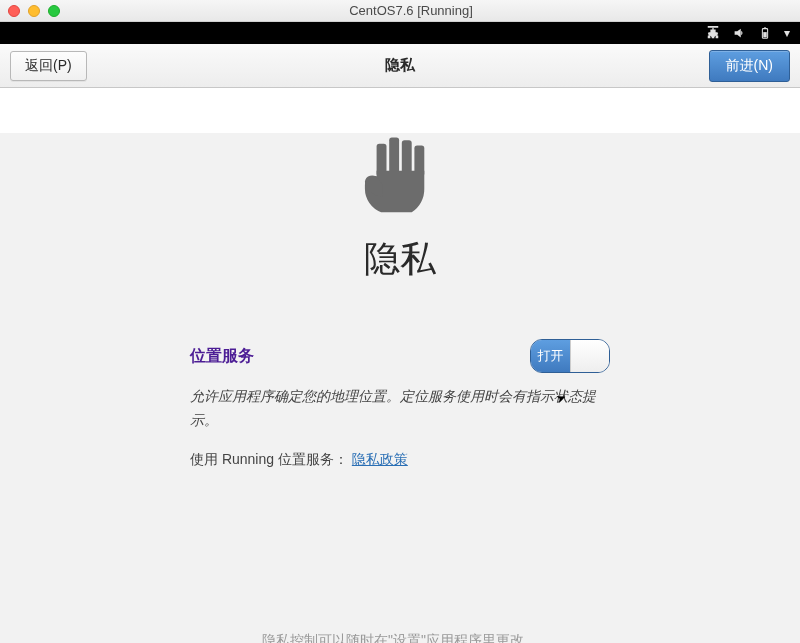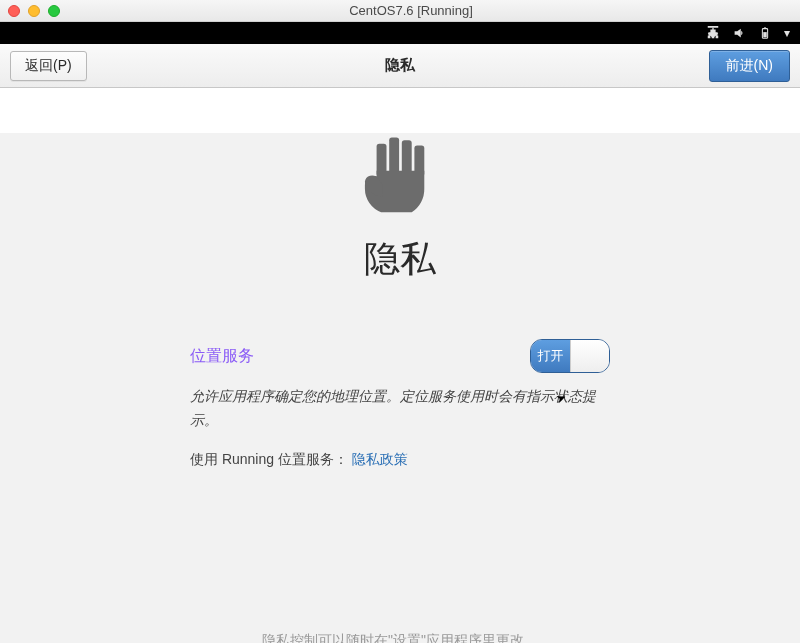--- a/index.html
+++ b/index.html
@@ -104,22 +104,22 @@
       text-align: left;
     }
     .row {
       display: flex;
       justify-content: space-between;
       align-items: center;
       margin-bottom: 12px;
     }
     .section-label {
       font-size: 16px;
-      font-weight: normal;
-      color: #8b5cf6;
+      font-weight: bold;
+      color: #4c1d95;
     }
     .toggle {
       width: 80px;
       height: 34px;
       border-radius: 12px;
       display: flex;
       cursor: pointer;
       border: 1px solid #2f5f96;
       overflow: hidden;
     }
@@ -143,20 +143,21 @@
       line-height: 1.7;
       margin-bottom: 18px;
       font-style: italic;
     }
     .mozilla-line {
       font-size: 14px;
       color: #444;
     }
     .link {
       color: #2a6fb5;
+      text-decoration: underline;
       cursor: pointer;
     }
     .footer-note {
       position: absolute;
       bottom: 18px;
       left: 0; right: 0;
       text-align: center;
       font-size: 14px;
       color: #999;
     }

